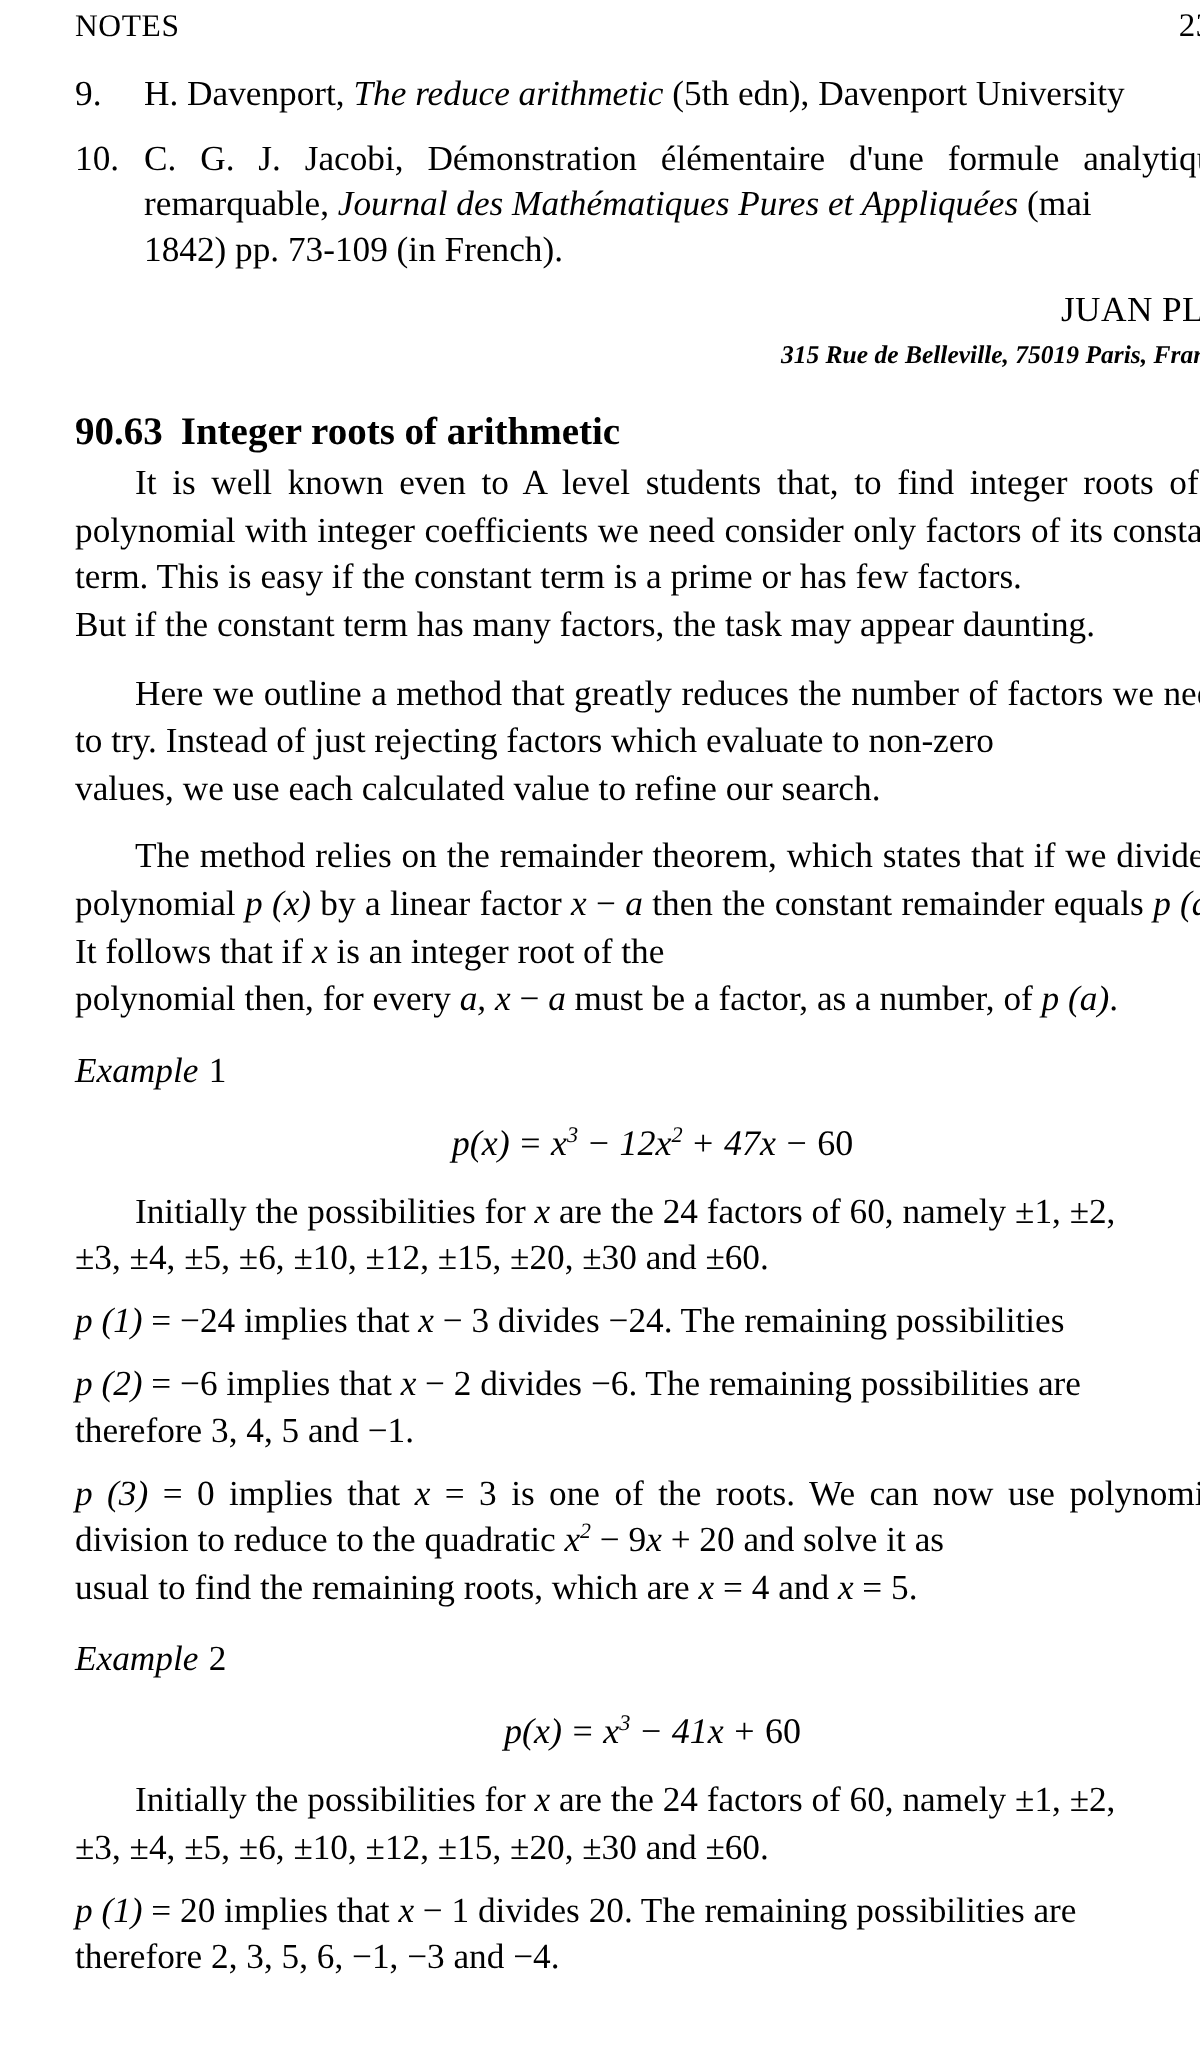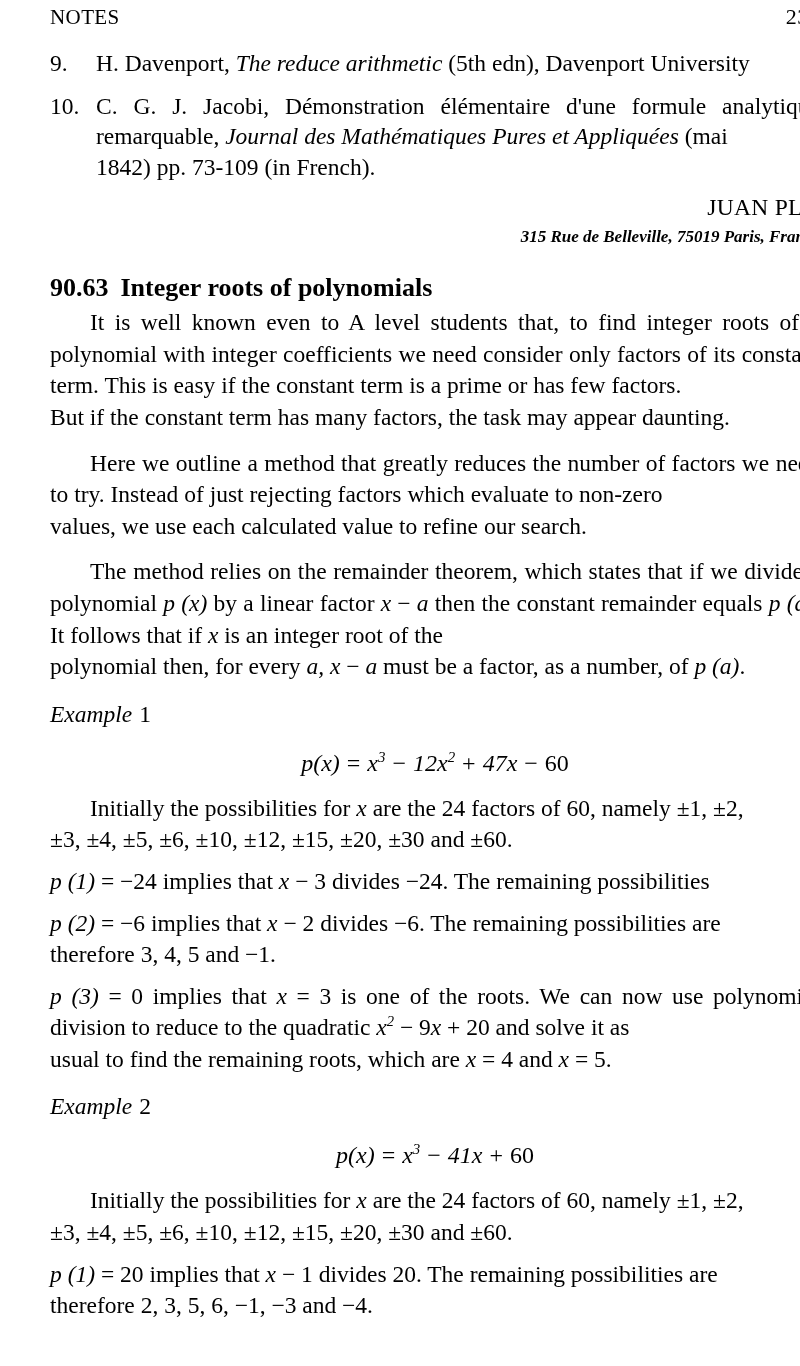--- a/index.html
+++ b/index.html
@@ -148,21 +148,21 @@
     <div class="refitem">
       <span class="refnum">10.</span>
       <span class="reftext"><span>C. G. J. Jacobi, Démonstration élémentaire d'une formule analytique remarquable, </span><i>Journal des Mathématiques Pures et Appliquées</i><span> (mai </span><span class="lastline">1842) pp. 73-109 (in French).</span></span>
     </div>
 
   </div>
 
   <div class="sig">JUAN PLA</div>
   <div class="addr">315 Rue de Belleville, 75019 Paris, France</div>
 
-  <div class="sect-head"><span class="num">90.63</span><span>Integer roots of polynomials</span></div>
+  <div class="sect-head"><span class="num">90.63</span><span>Integer roots of arithmetic</span></div>
 
   <p class="body indent"><span>It is well known even to A level students that, to find integer roots of a polynomial with integer coefficients we need consider only factors of its constant term.  This is easy if the constant term is a prime or has few factors. </span><span class="lastline">But if the constant term has many factors, the task may appear daunting.</span></p>
 
   <p class="body indent"><span>Here we outline a method that greatly reduces the number of factors we need to try.  Instead of just rejecting factors which evaluate to non-zero </span><span class="lastline">values, we use each calculated value to refine our search.</span></p>
 
   <p class="body indent"><span>The method relies on the remainder theorem, which states that if we divide a polynomial </span><span class="mi nw">p (x)</span><span> by a linear factor </span><span class="mi">x</span><span> − </span><span class="mi">a</span><span> then the constant remainder equals </span><span class="mi nw">p (a)</span><span>.  It follows that if </span><span class="mi">x</span><span> is an integer root of the </span><span class="lastline"><span>polynomial then, for every </span><span class="mi">a, x</span><span> − </span><span class="mi">a</span><span> must be a factor, as a number, of </span><span class="mi nw">p (a)</span><span>.</span></span></p>
 
   <div class="ex-head"><span class="w">Example</span><span class="n">1</span></div>
 
   <div class="eqn"><span class="it">p</span><span class="it">(x)</span><span class="op">=</span><span class="it">x</span><sup>3</sup><span class="op">−</span><span class="it">12x</span><sup>2</sup><span class="op">+</span><span class="it">47x</span><span class="op">−</span><span>60</span></div>

